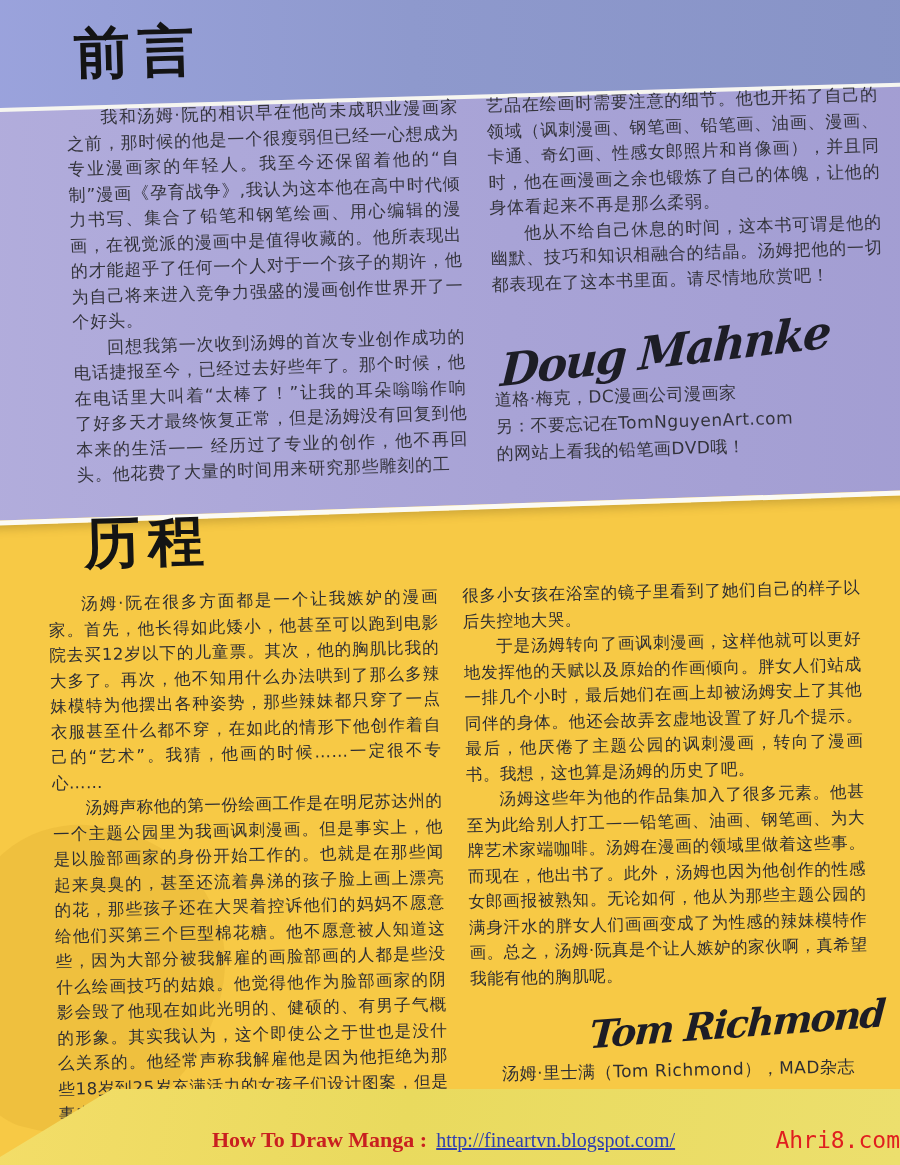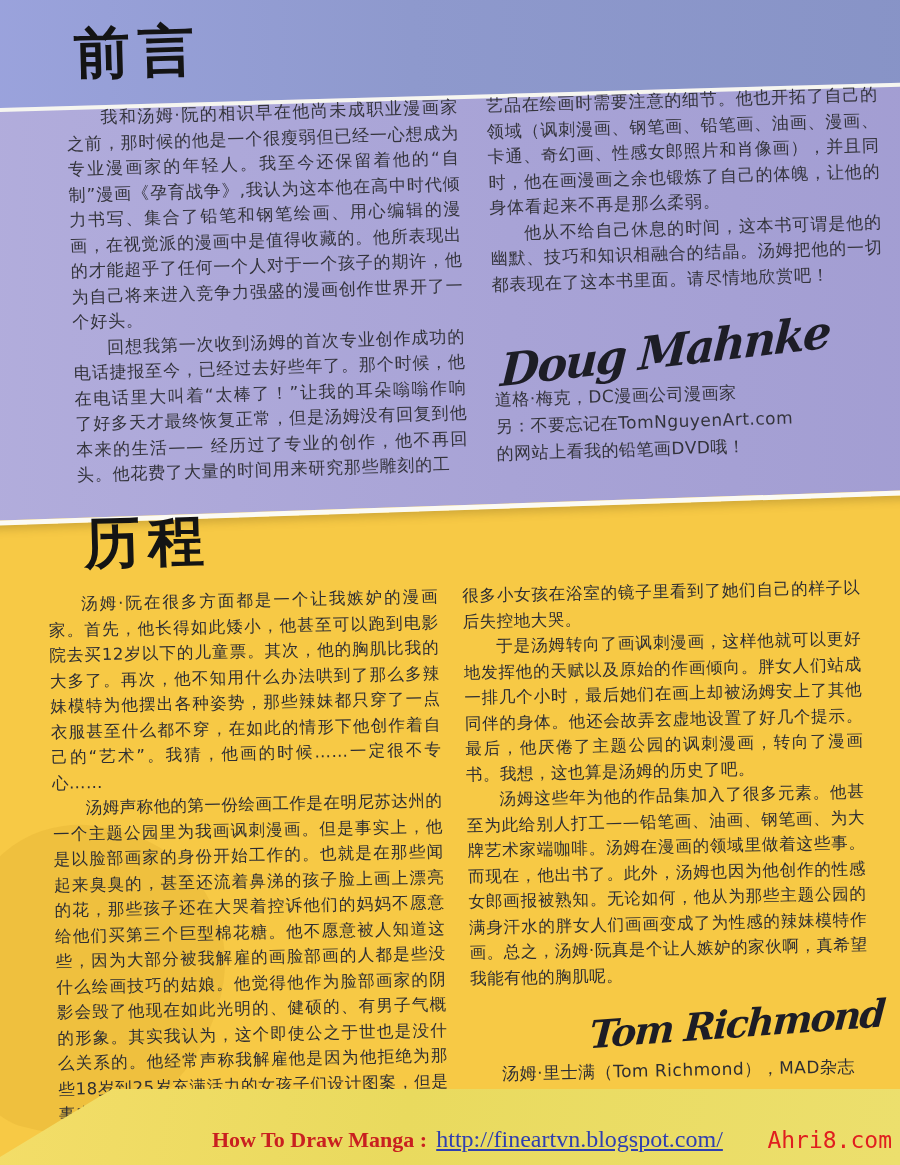--- a/index.html
+++ b/index.html
@@ -65,25 +65,25 @@
     position:absolute; left:0; bottom:0; width:900px; height:76px;
     background:linear-gradient(100deg,#f3dd68 0%, #e9da5e 45%, #ecdf6d 100%);
     clip-path:polygon(112px 0, 900px 0, 900px 76px, 0 76px, 0 68px);
   }
   .footer-line { position:absolute; left:212px; bottom:12px; white-space:nowrap; }
   .footer-title {
     font-family:"Liberation Serif", serif; font-weight:bold;
     font-size:22px; color:#c92020; margin-right:4px;
   }
   .footer-link {
-    font-family:"Liberation Serif", serif; font-size:24px;
+    font-family:"Liberation Serif", serif; font-size:20px;
     color:#2f3fb0; text-decoration:underline;
   }
   .footer-site {
-    position:absolute; right:8px; bottom:12px;
+    position:absolute; right:0; bottom:12px;
     font-family:"DejaVu Sans Mono", monospace; font-size:23px; color:#e01f1f;
   }
 </style>
 </head>
 <body>
 
 <div class="page">
 
   <div class="watermark"></div>
 

